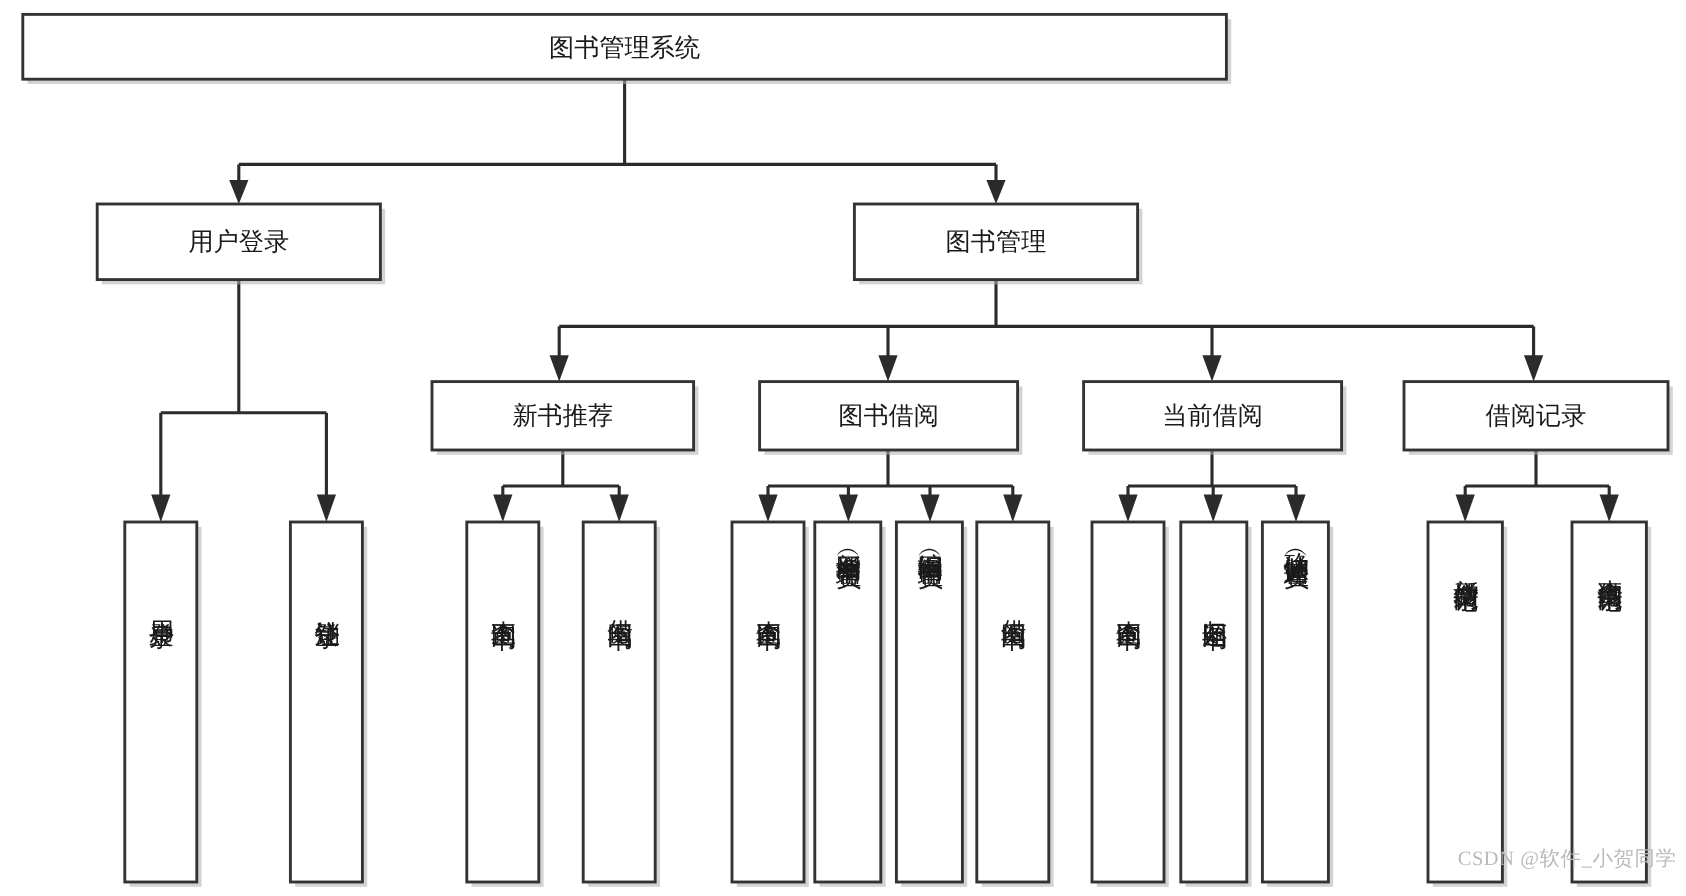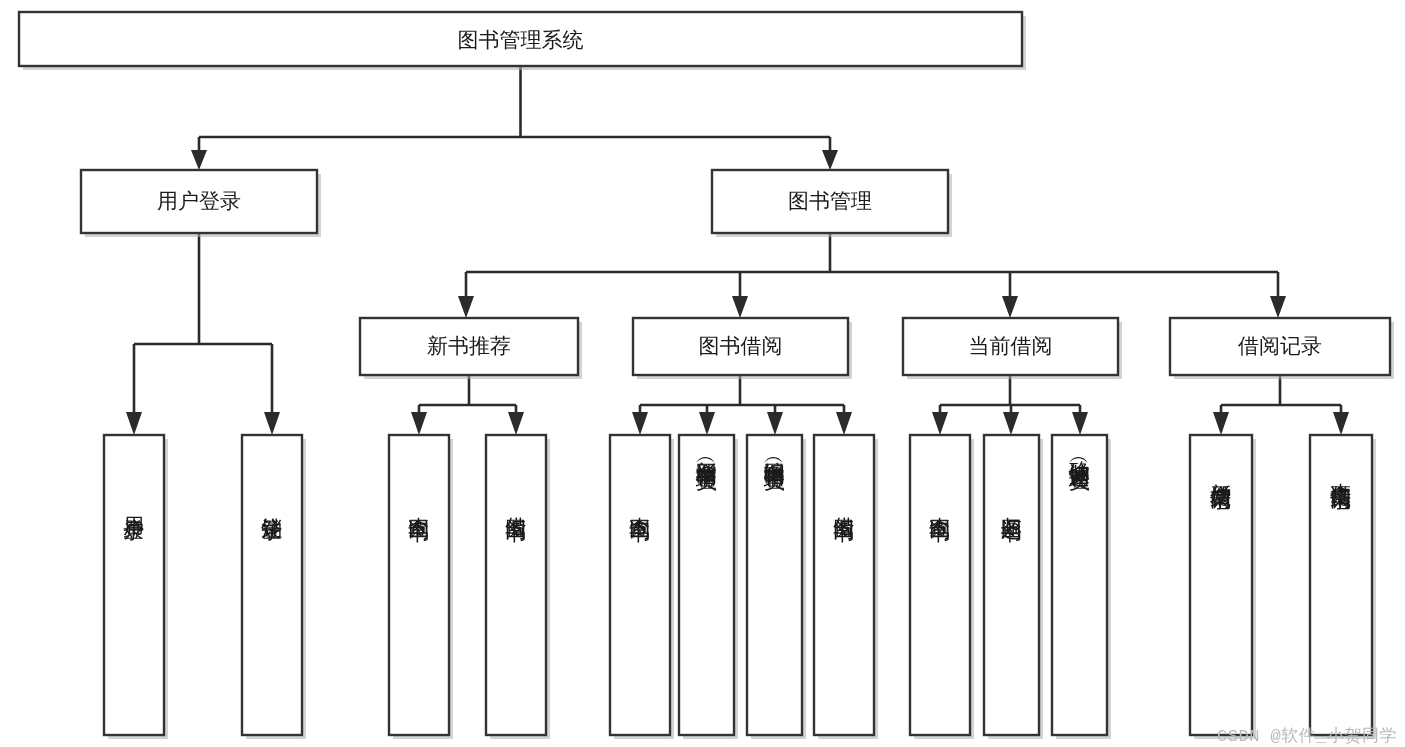--- a/index.html
+++ b/index.html
@@ -68,22 +68,22 @@
     font-size: 21px;
     line-height: 1.12;
     letter-spacing: 1.5px;
     color: #1a1a1a;
     white-space: nowrap;
     text-align: center;
   }
   .watermark {
     position: absolute;
     right: 8px;
-    bottom: 0;
-    font-family: Liberation Mono, monospace;
+    bottom: 20px;
+    font-family: Liberation Serif, serif;
     font-size: 17px;
     color: #b9b9b9;
     letter-spacing: 0.5px;
     white-space: nowrap;
   }
 </style>
 </head>
 <body>
 
 <div id="diagram-root">

